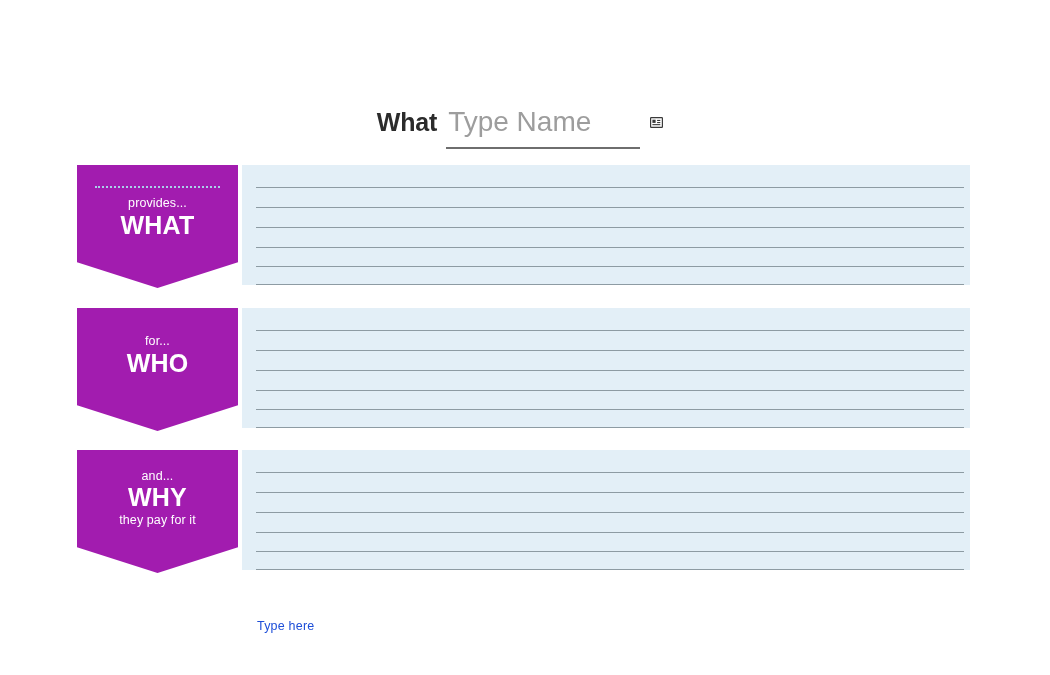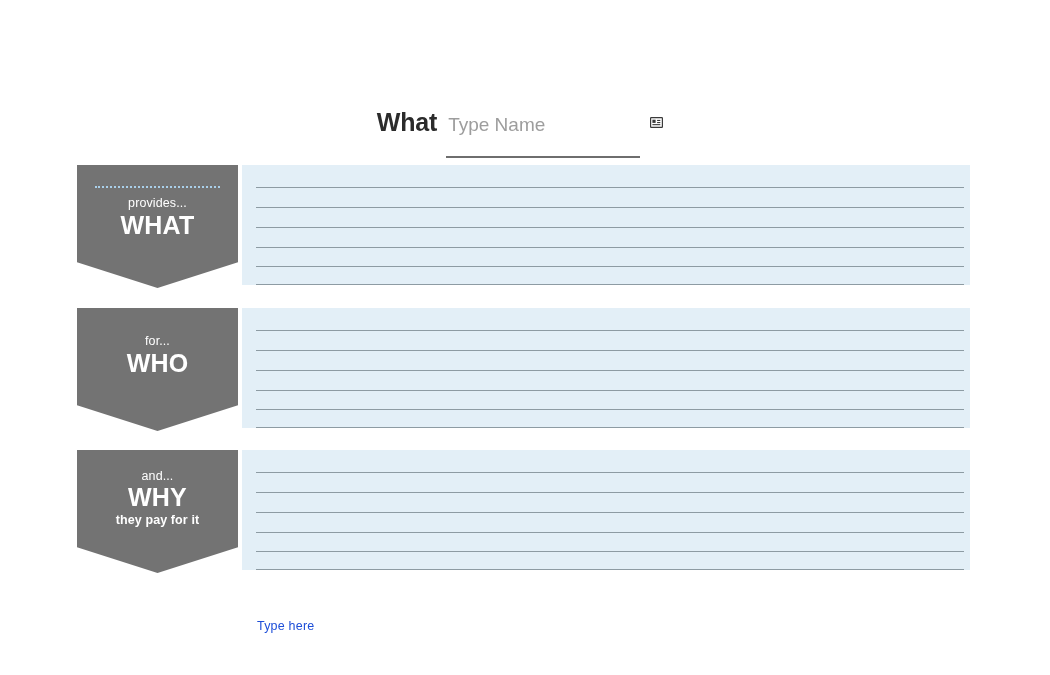--- a/index.html
+++ b/index.html
@@ -37,25 +37,25 @@
   }
   .name-field-wrap {
     display: inline-flex;
     align-items: baseline;
     margin: 0 4px 0 9px;
     position: relative;
   }
   .name-field {
     display: inline-block;
     min-width: 190px;
-    font-size: 19px;
+    font-size: 28px;
     font-weight: 400;
     color: #9d9d9d;
     border-bottom: 2px solid #6e6e6e;
-    padding: 0 2px 22px 2px;
+    padding: 0 2px 11px 2px;
     line-height: 1.0;
     background: transparent;
   }
   .name-icon {
     display: inline-block;
     margin-left: 10px;
     margin-right: 6px;
     position: relative;
     top: -3px;
   }
@@ -110,21 +110,21 @@
     letter-spacing: 0.2px;
   }
 
   
   .banner {
     position: absolute;
     left: 77px;
     top: 0;
     width: 161px;
     height: 123px;
-    background: #737373;
+    background: #a21caf;
     -webkit-clip-path: polygon(0 0, 100% 0, 100% 79%, 50% 100%, 0 79%);
     clip-path: polygon(0 0, 100% 0, 100% 79%, 50% 100%, 0 79%);
     color: #ffffff;
     text-align: center;
   }
   .banner-inner {
     position: absolute;
     left: 0;
     top: 0;
     width: 161px;
@@ -147,21 +147,21 @@
     letter-spacing: 0.1px;
   }
   .banner-main {
     font-size: 25px;
     font-weight: bold;
     line-height: 1.18;
     letter-spacing: 0.2px;
   }
   .banner-post {
     font-size: 12.5px;
-    font-weight: 700;
+    font-weight: 400;
     line-height: 1.15;
     letter-spacing: 0.1px;
   }
 </style>
 </head>
 <body>
 
 <div class="title-bar">
   <span class="title-word">What</span>
   <span class="name-field-wrap">

